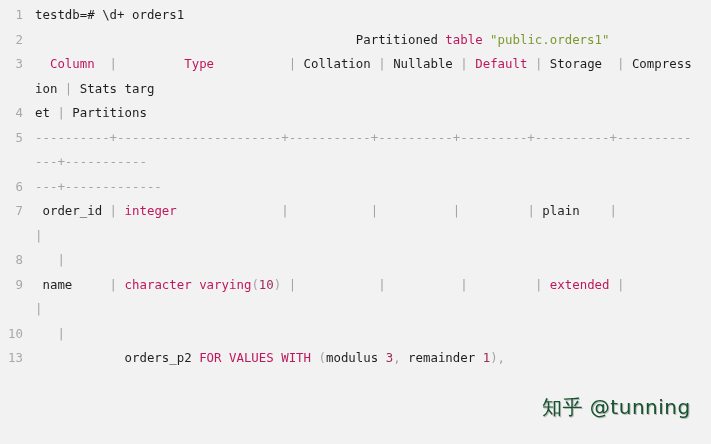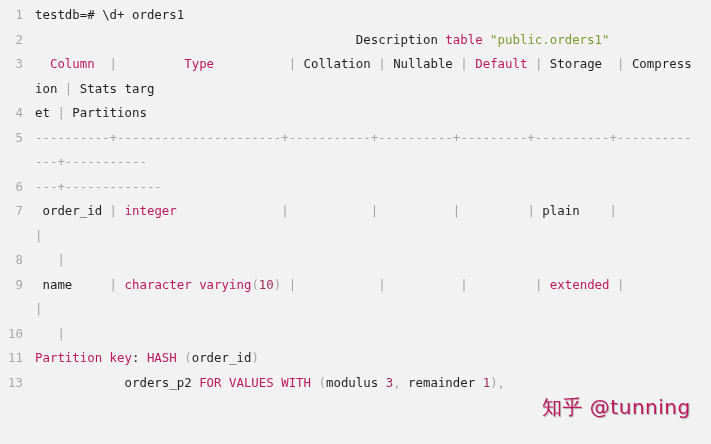--- a/index.html
+++ b/index.html
@@ -23,36 +23,36 @@
     line-height: 24.5px;
   }
   .kw { color: #be185d; }
   .str { color: #7c9a2e; }
   .num { color: #a0285a; }
   .punc { color: #a4a4a4; }
   .plain { color: #1f1f1f; text-align: right; }
   .watermark {
     position: absolute; left: 542px; top: 394px;
     font-family: "DejaVu Sans", "Liberation Sans", sans-serif;
-    font-size: 20px; color: #be185d;
+    font-size: 20px; color: #14532d;
     text-shadow: 1px 1px 0 #b8b8b8;
     letter-spacing: 0.5px;
   }
 </style>
 </head>
 <body>
 
 <div class="code" id="code">
     <div class="line">
       <span class="ln">1</span>
       <span class="txt"><span class="plain">testdb=# \d+ orders1</span></span>
     </div>
     <div class="line">
       <span class="ln">2</span>
-      <span class="txt"><span class="plain">                                           Description </span><span class="kw">table</span><span class="plain"> </span><span class="str">"public.orders1"</span></span>
+      <span class="txt"><span class="plain">                                           Partitioned </span><span class="kw">table</span><span class="plain"> </span><span class="str">"public.orders1"</span></span>
     </div>
     <div class="line">
       <span class="ln">3</span>
       <span class="txt"><span class="plain">  </span><span class="kw">Column</span><span class="plain">  </span><span class="punc">|</span><span class="plain">         </span><span class="kw">Type</span><span class="plain">          </span><span class="punc">|</span><span class="plain"> Collation </span><span class="punc">|</span><span class="plain"> Nullable </span><span class="punc">|</span><span class="plain"> </span><span class="kw">Default</span><span class="plain"> </span><span class="punc">|</span><span class="plain"> Storage  </span><span class="punc">|</span><span class="plain"> Compression </span><span class="punc">|</span><span class="plain"> Stats targ</span></span>
     </div>
     <div class="line">
       <span class="ln">4</span>
       <span class="txt"><span class="plain">et </span><span class="punc">|</span><span class="plain"> Partitions</span></span>
     </div>
     <div class="line">
@@ -73,22 +73,18 @@
     </div>
     <div class="line">
       <span class="ln">9</span>
       <span class="txt"><span class="plain"> name     </span><span class="punc">|</span><span class="plain"> </span><span class="kw">character varying</span><span class="punc">(</span><span class="num">10</span><span class="punc">)</span><span class="plain"> </span><span class="punc">|</span><span class="plain">           </span><span class="punc">|</span><span class="plain">          </span><span class="punc">|</span><span class="plain">         </span><span class="punc">|</span><span class="plain"> </span><span class="kw">extended</span><span class="plain"> </span><span class="punc">|</span><span class="plain">                                            </span><span class="punc">|</span></span>
     </div>
     <div class="line">
       <span class="ln">10</span>
       <span class="txt"><span class="plain">   </span><span class="punc">|</span></span>
     </div>
     <div class="line">
-      <span class="ln">11</span>
-      <span class="txt"><span class="kw">Partition key</span><span class="plain">: </span><span class="kw">HASH</span><span class="plain"> </span><span class="punc">(</span><span class="plain">order_id</span><span class="punc">)</span></span>
-    </div>
-    <div class="line">
       <span class="ln">13</span>
       <span class="txt"><span class="plain">            orders_p2 </span><span class="kw">FOR VALUES WITH</span><span class="plain"> </span><span class="punc">(</span><span class="plain">modulus </span><span class="num">3</span><span class="punc">, </span><span class="plain">remainder </span><span class="num">1</span><span class="punc">),</span></span>
     </div>
   </div>
 
 <div class="watermark">知乎 @tunning</div>
 
 </body></html>

